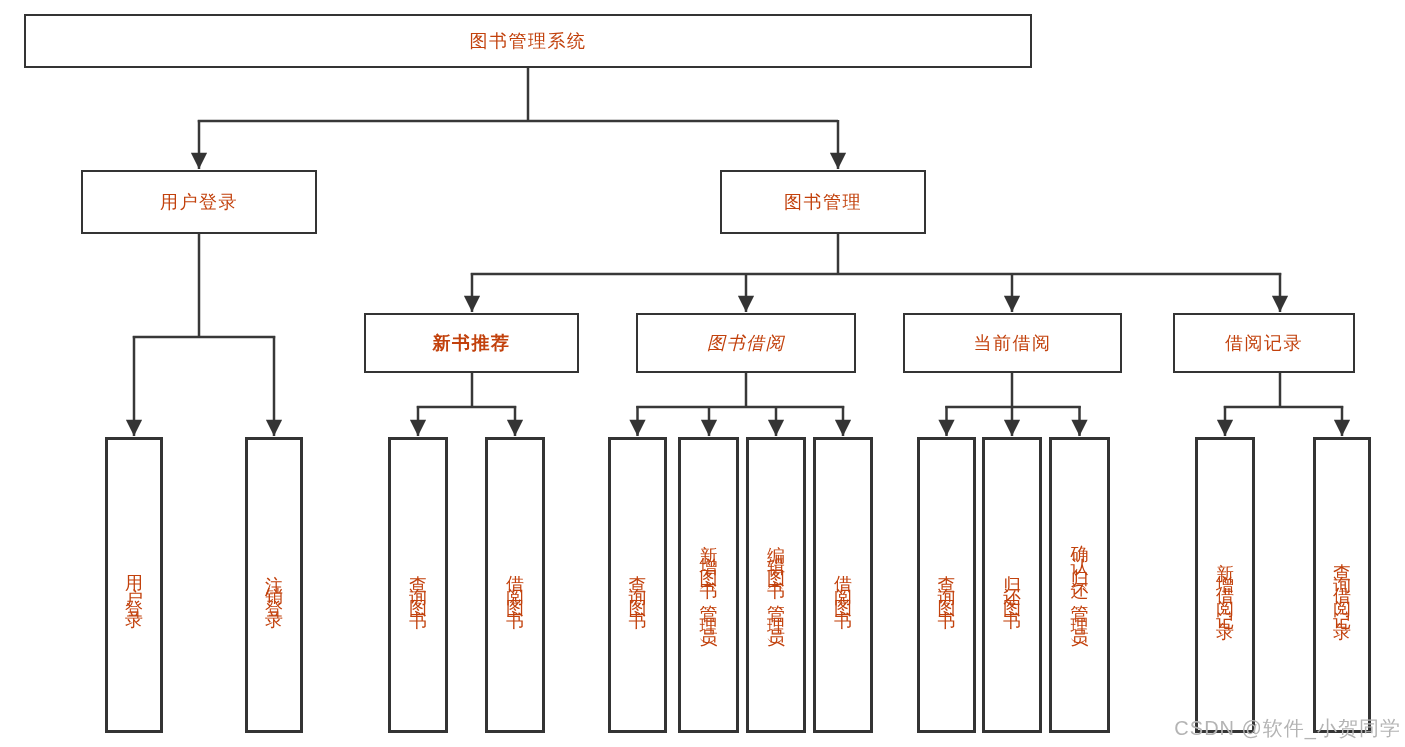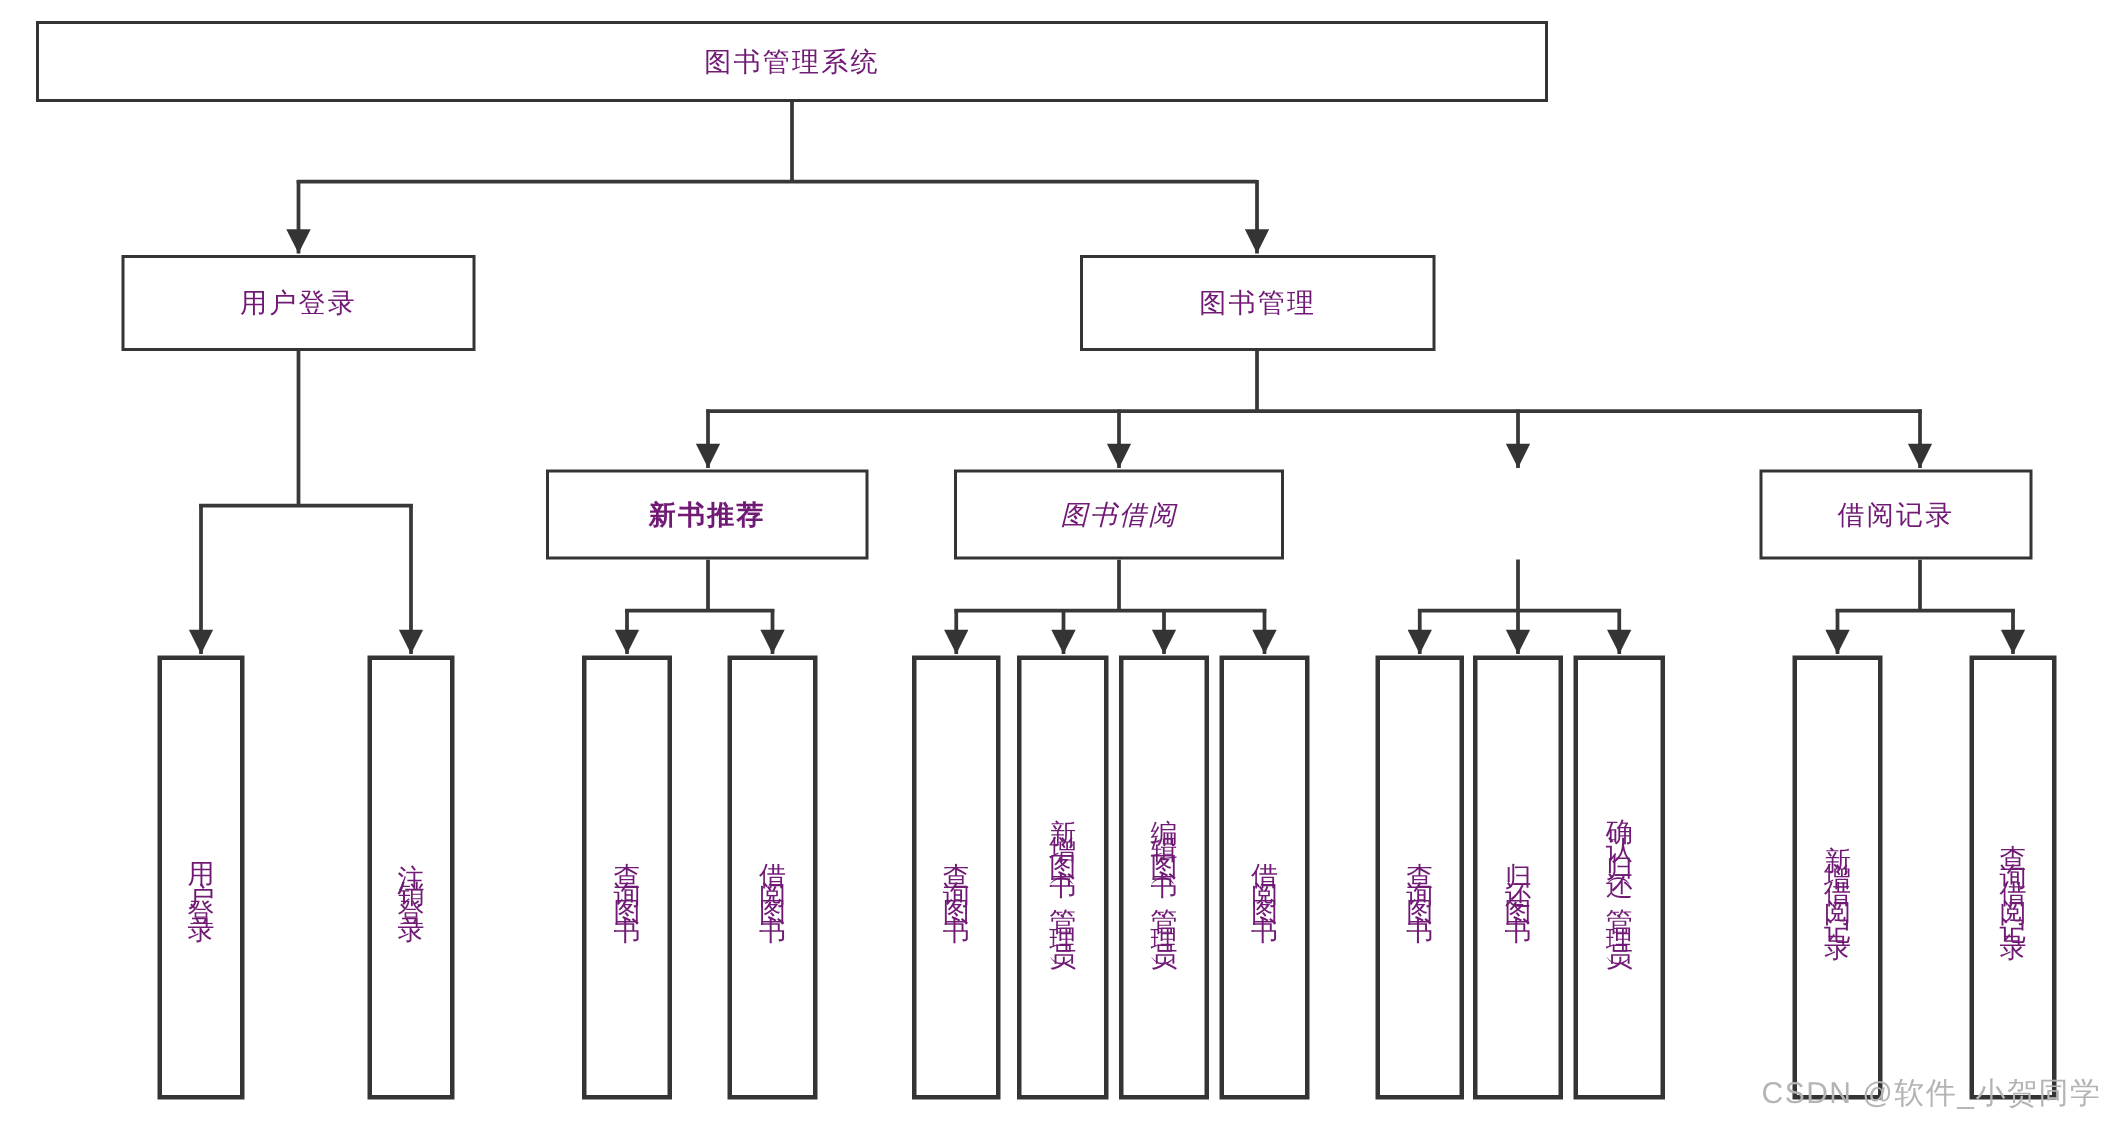--- a/index.html
+++ b/index.html
@@ -25,21 +25,21 @@
   }
   .box {
     position: absolute;
     box-sizing: border-box;
     background: #ffffff;
     border: 2px solid #343434;
     display: grid;
     place-items: center;
     font-size: 18px;
     line-height: 1;
-    color: #701a75;
+    color: #c2410c;
     letter-spacing: 1.5px;
     z-index: 1;
   }
   .leaf {
     border-width: 3px;
     writing-mode: vertical-rl;
     text-orientation: mixed;
     white-space: nowrap;
     font-size: 18px;
     letter-spacing: 12px;
@@ -105,24 +105,25 @@
       <path d="M1280,373 V407"></path>
       <path d="M1223.8,407 H1343.2"></path>
       <line x1="1225" y1="406" x2="1225" y2="436" marker-end="url(#arw)"></line>
       <line x1="1342" y1="406" x2="1342" y2="436" marker-end="url(#arw)"></line>
     </g>
   </svg>
 
   <div class="box" style="left:24px; top:14px; width:1008px; height:54px;">图书管理系统</div>
 
   <div class="box" style="left:81px; top:170px; width:236px; height:64px;">用户登录</div>
-  <div class="box" style="left:720px; top:170px; width:237px; height:64px;">图书管理</div>
+  <div class="box" style="left:720px; top:170px; width:206px; height:64px;">图书管理</div>
 
   <div class="box" style="left:364px; top:313px; width:215px; height:60px;font-weight:bold;">新书推荐</div>
   <div class="box" style="left:636px; top:313px; width:220px; height:60px;font-style:italic;">图书借阅</div>
+  <div class="box" style="left:903px; top:313px; width:219px; height:60px;">当前借阅</div>
   <div class="box" style="left:1173px; top:313px; width:182px; height:60px;">借阅记录</div>
 
   <div class="box leaf" style="left:105px; top:437px; width:58px; height:296px;">用户登录</div>
   <div class="box leaf" style="left:245px; top:437px; width:58px; height:296px;">注销登录</div>
 
   <div class="box leaf" style="left:388px; top:437px; width:60px; height:296px;">查询图书</div>
   <div class="box leaf" style="left:485px; top:437px; width:60px; height:296px;">借阅图书</div>
 
   <div class="box leaf" style="left:608px; top:437px; width:59px; height:296px;">查询图书</div>
   <div class="box leaf" style="left:678px; top:437px; width:61px; height:296px;">新增图书（管理员）</div>

